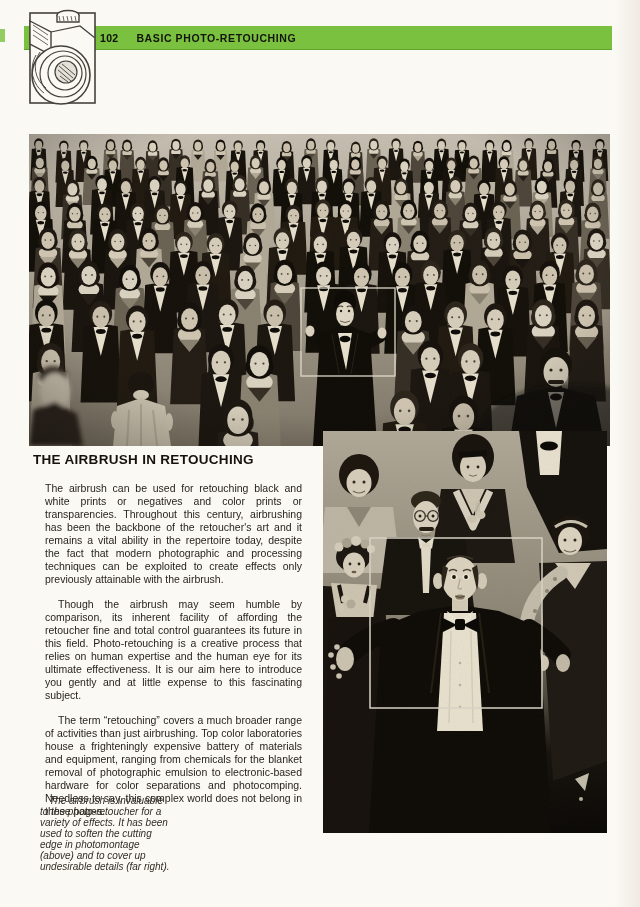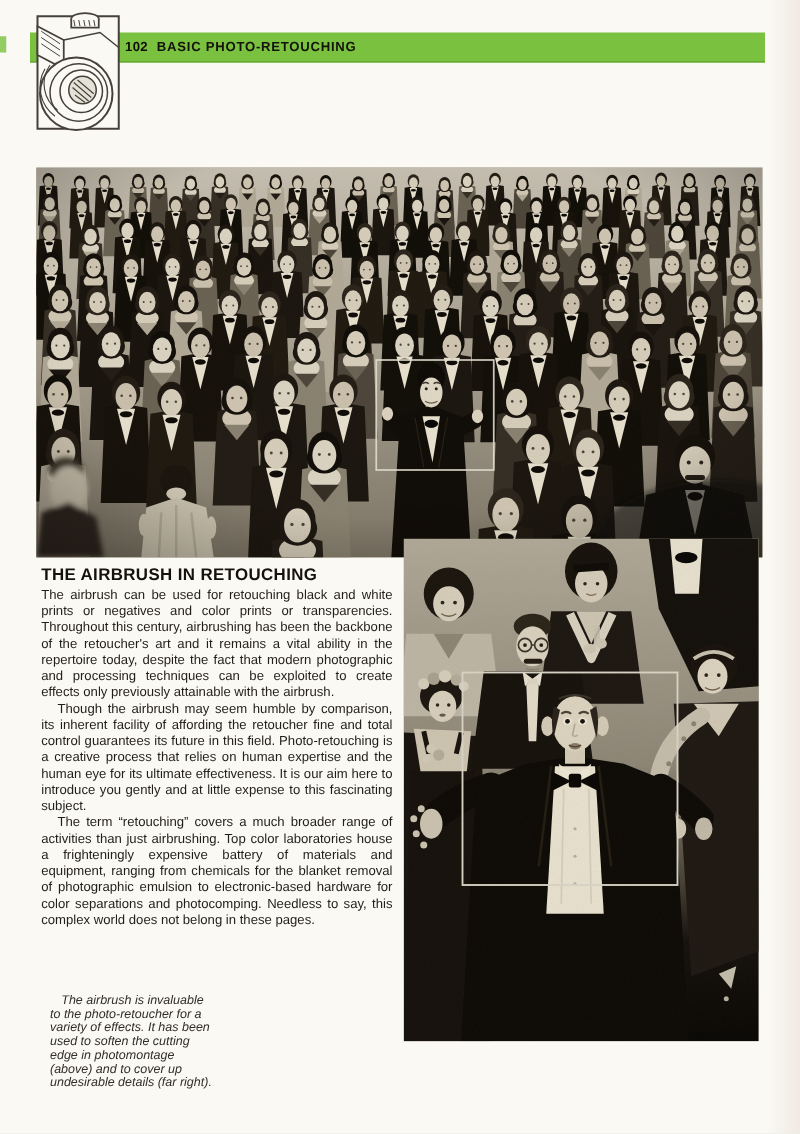--- a/index.html
+++ b/index.html
@@ -2,35 +2,35 @@
 <html><head>
 <meta charset="utf-8">
 <style>
   html,body{margin:0;padding:0;background:#e8e6e0;}
   #page{position:relative;width:640px;height:907px;background:#faf9f4;overflow:hidden;
         font-family:"Liberation Sans",sans-serif;color:#221e18;}
   
   #chapter-bar{position:absolute;left:24px;top:26px;width:588px;height:24px;
         display:flex;align-items:center;padding-left:76px;box-sizing:border-box;
         background:#79c13f;border-bottom:1px solid #5fa32e;z-index:1;}
-  #chapter-bar .num{font-weight:bold;font-size:10.5px;letter-spacing:.3px;color:#0e0e08;margin-right:7px;}
+  #chapter-bar .num{font-weight:bold;font-size:10.5px;letter-spacing:.3px;color:#0e0e08;margin-right:18px;}
   #chapter-bar .ttl{font-size:10.5px;font-weight:700;letter-spacing:.6px;color:#14140c;}
   #logo{position:absolute;left:24px;top:8px;width:80px;height:100px;z-index:2;}
   #green-speck{position:absolute;left:0;top:29px;width:5px;height:13px;background:#79c13f;opacity:.8;}
   
   .photo{position:absolute;overflow:hidden;background:#9a927f;}
   #main-photo{left:29px;top:134px;width:581px;height:312px;z-index:1;}
   #detail-photo{left:323px;top:431px;width:284px;height:402px;z-index:3;}
   .photo svg{display:block;width:100%;height:100%;}
   
   #article-heading{position:absolute;left:33px;top:452px;width:286px;
         font-size:13.5px;font-weight:bold;letter-spacing:.3px;color:#15120c;z-index:2;}
   #body-text{position:absolute;left:33px;top:470px;width:281px;z-index:2;
         font-size:10.5px;line-height:13px;text-align:justify;color:#221e18;}
-  #body-text p{margin:0;}
+  #body-text p{margin:12px;}
   #body-text p + p{text-indent:13px;}
   
   .caption{position:absolute;top:795px;font-style:italic;font-size:10px;line-height:11px;
         color:#322d26;text-indent:9px;z-index:2;}
   #caption-left{left:40px;width:131px;}
   #caption-right{left:178px;width:146px;}
   #edge-shadow{position:absolute;right:0;top:0;width:26px;height:907px;z-index:5;pointer-events:none;
         background:linear-gradient(90deg,rgba(0,0,0,0),rgba(166,120,96,.12));}
 </style>
 </head>

